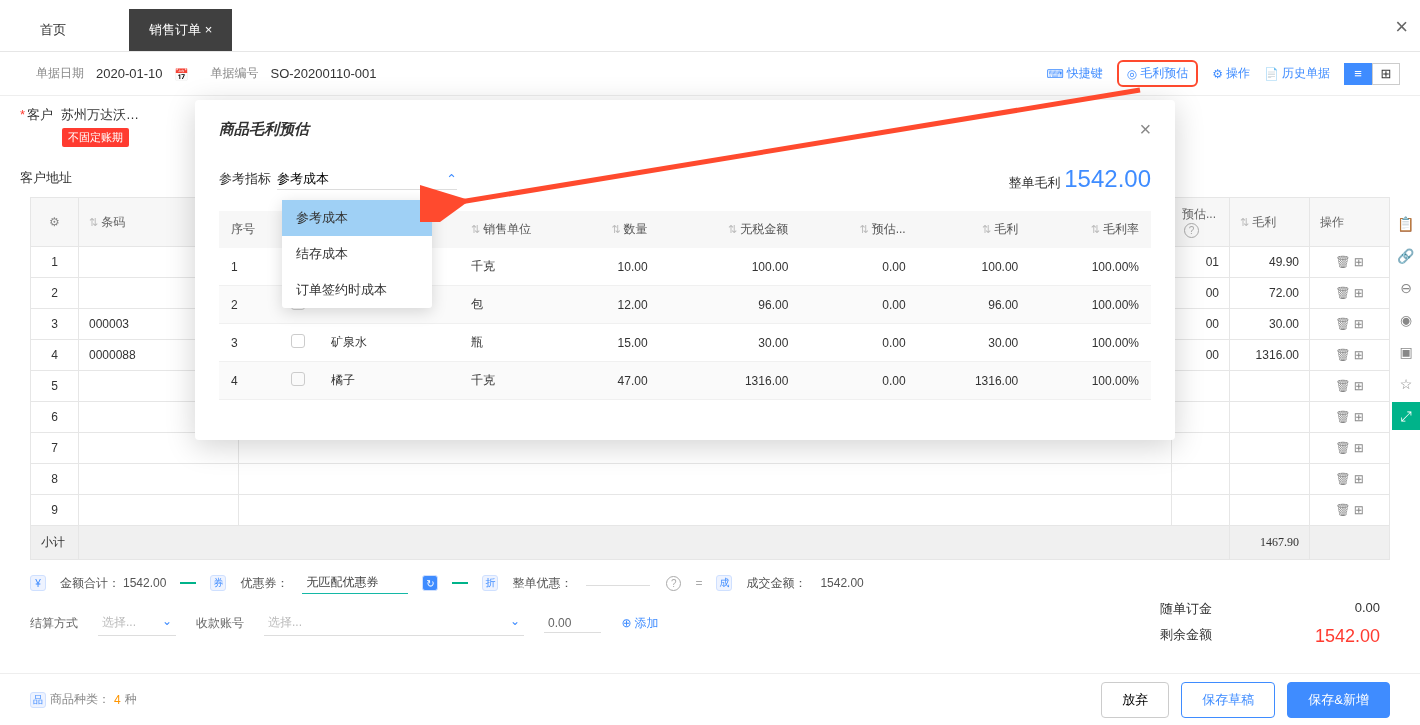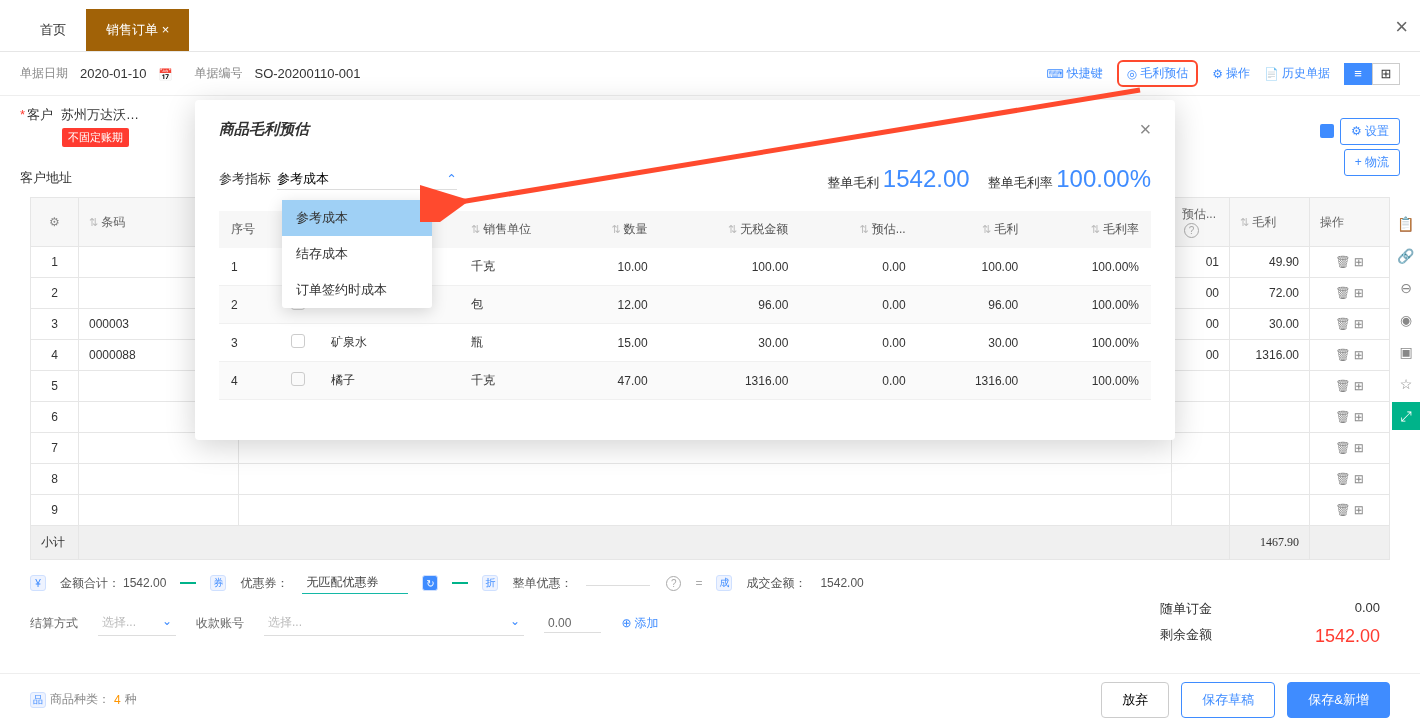--- a/index.html
+++ b/index.html
@@ -1,26 +1,26 @@
 <!DOCTYPE html>
 <html><head>
 <meta charset="utf-8">
 <style>
 * { box-sizing: border-box; margin: 0; padding: 0; }
 body { font-family: "Microsoft YaHei", Arial, sans-serif; font-size: 13px; color: #333; background: #fff; overflow: hidden; position: relative; width: 1420px; height: 725px; }
 
 
 .top-tabs { height: 52px; display: flex; align-items: flex-end; padding: 0 20px; border-bottom: 1px solid #e6e6e6; position: relative; }
 .tab { padding: 12px 20px; cursor: pointer; }
-.tab.active { background: #a16207; color: #fff; }
+.tab.active { background: #404040; color: #fff; margin-left: 43px; }
 .close-top { position: absolute; right: 12px; top: 14px; font-size: 22px; color: #666; cursor: pointer; }
 
 
 .info-bar { height: 44px; display: flex; align-items: center; padding: 0 20px; gap: 12px; border-bottom: 1px solid #eee; }
-.info-label { color: #888; font-size: 12px; }
+.info-label { color: #888; font-size: 12px; margin-left: 16px; }
 .info-val { color: #333; font-size: 13px; }
 .date-icon, .doc-icon { width: 14px; height: 14px; display: inline-block; }
 .date-icon::before { content: "📅"; font-size: 12px; }
 .info-right { margin-left: auto; display: flex; align-items: center; gap: 14px; }
 .info-link { color: #3f8cff; font-size: 12px; cursor: pointer; display: flex; align-items: center; gap: 3px; }
 .info-link-red { border: 2px solid #ff4a2e; border-radius: 6px; padding: 3px 8px; }
 .view-toggle { display: flex; }
 .view-btn { width: 28px; height: 22px; border: 1px solid #ccc; display: flex; align-items: center; justify-content: center; cursor: pointer; }
 .view-btn.active { background: #3f8cff; color: #fff; border-color: #3f8cff; }
 
@@ -151,27 +151,20 @@
   <div style="display:flex;flex-direction:column;gap:4px">
     <div style="display:flex;align-items:center;gap:8px">
       <span><span class="req-star">*</span><span>客户</span></span>
       <span>苏州万达沃…</span>
     </div>
     <span class="badge-red" style="align-self:flex-start;margin-left:42px">不固定账期</span>
     <div style="display:flex;align-items:center;gap:8px;margin-top:18px">
       <span>客户地址</span>
     </div>
   </div>
-  <div class="cust-right">
-    <div style="display:flex;gap:6px;align-items:center">
-      <span class="small-blue-icon"></span>
-      <button class="btn-outline"><span>⚙</span> <span>设置</span></button>
-    </div>
-    <button class="btn-outline">+ <span>物流</span></button>
-  </div>
 </div>
 
 <div class="bg-table-wrap">
 <table class="bg-table">
   <colgroup>
         <col style="width:48px">
         <col style="width:160px">
         <col>
         <col style="width:58px">
         <col style="width:80px">
@@ -343,21 +336,20 @@
       <span class="modal-close">×</span>
     </div>
     <div class="modal-sub">
       <span style="margin-right:6px">参考指标</span>
       <div class="selbox">
         <input value="参考成本" style="">
         <span class="sel-chev">⌄</span>
       </div>
       <div class="modal-sum">
         <span><span>整单毛利</span> <span class="big-blue">1542.00</span></span>
-        <span><span>整单毛利率</span> <span class="big-blue">100.00%</span></span>
       </div>
     </div>
     <table class="m-table">
       <colgroup>
           <col style="width:60px">
           <col style="width:40px">
           <col style="width:140px">
           <col style="width:100px">
           <col>
           <col>

